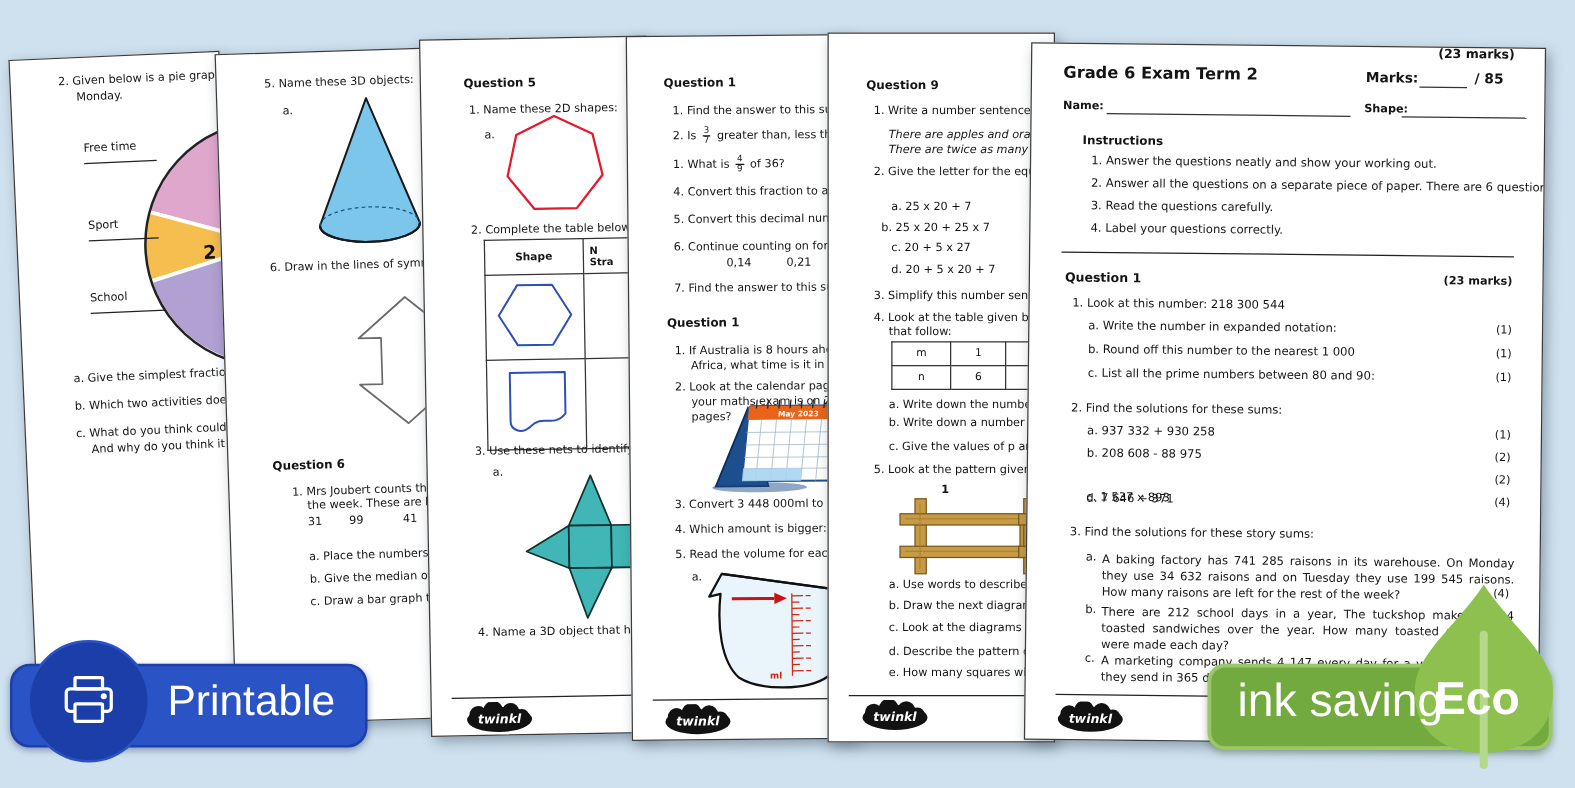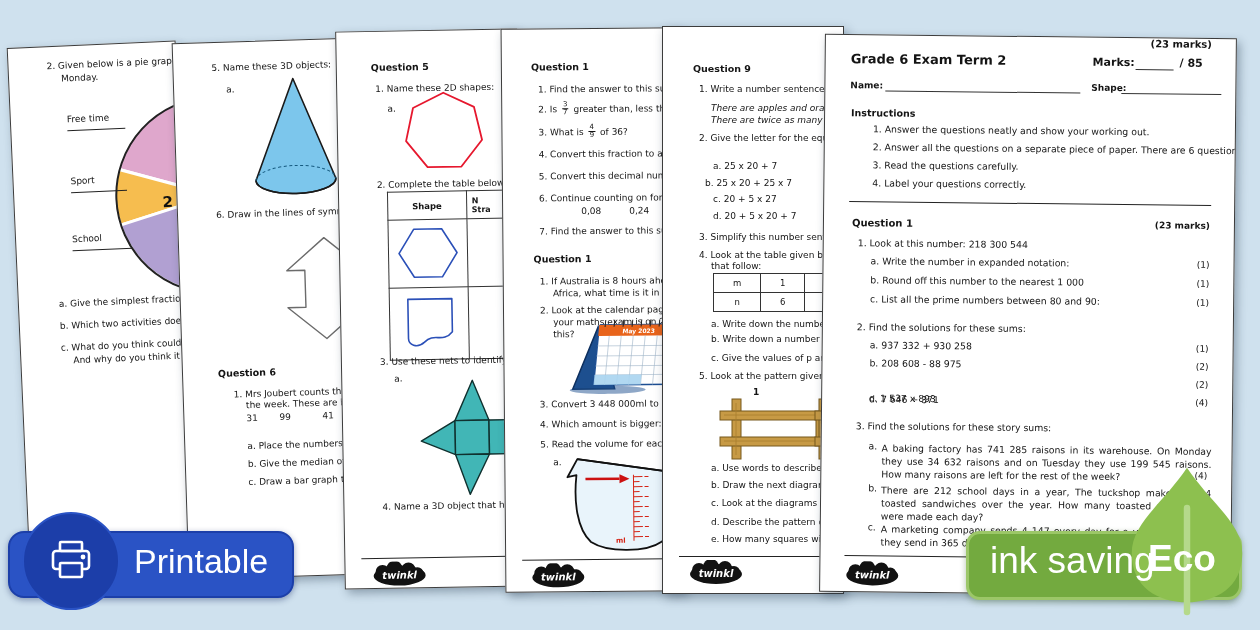--- a/index.html
+++ b/index.html
@@ -165,38 +165,38 @@
 <div class="page" style="left:503px;top:28px;width:178px;height:562px;transform:rotate(-0.5deg);z-index:4">
   <div class="tx b s95" style="left:29px;top:32px">Question 1</div>
   <div class="tx" style="left:36px;top:55px">1. Find the answer to this sum:</div>
 
   <div class="frow" style="left:36px;top:72px">
     <span>2. Is</span>
     <span class="frac"><span class="num">3</span><span class="den">7</span></span>
     <span>greater than, less than,</span>
   </div>
   <div class="frow" style="left:36px;top:95px">
-    <span>3. What is</span>
+    <span>1. What is</span>
     <span class="frac"><span class="num">4</span><span class="den">9</span></span>
     <span>of 36?</span>
   </div>
 
   <div class="tx" style="left:36px;top:120px">4. Convert this fraction to a dec</div>
   <div class="tx" style="left:36px;top:142px">5. Convert this decimal number</div>
   <div class="tx" style="left:36px;top:164px">6. Continue counting on for thr</div>
-  <div class="tx" style="left:78px;top:177px">0,08</div>
-  <div class="tx" style="left:126px;top:177px">0,24</div>
+  <div class="tx" style="left:78px;top:177px">0,14</div>
+  <div class="tx" style="left:126px;top:177px">0,21</div>
   <div class="tx" style="left:36px;top:197px">7. Find the answer to this sum:</div>
 
   <div class="tx b s95" style="left:30px;top:224px">Question 1</div>
   <div class="tx" style="left:36px;top:247px">1. If Australia is 8 hours ahead</div>
   <div class="tx" style="left:49px;top:259px">Africa, what time is it in Aus</div>
   <div class="tx" style="left:36px;top:276px">2. Look at the calendar pages fo</div>
   <div class="tx" style="left:49px;top:288px">your maths exam is on 21 Ju</div>
-  <div class="tx" style="left:49px;top:300px">this?</div>
+  <div class="tx" style="left:49px;top:300px">pages?</div>
 
   <svg style="position:absolute;left:58px;top:288px" width="118" height="78" viewBox="0 0 118 78">
     <polygon points="10,72 36,10 52,72" fill="#1d4f8f" stroke="#0d2f5e" stroke-width="1.5"></polygon>
     <ellipse cx="45" cy="73" rx="38" ry="4" fill="#1d4f8f" opacity="0.5"></ellipse>
     <g transform="skewX(-6) translate(8,0)">
       <rect x="30" y="8" width="80" height="60" fill="#fff" stroke="#1e4f93" stroke-width="1.6" rx="2"></rect>
       <rect x="30" y="8" width="80" height="11" fill="#e8641b"></rect>
       <text x="70" y="16.5" text-anchor="middle" font-size="6" font-weight="bold" fill="#fff">May 2023</text>
       <g stroke="#9fb3c8" stroke-width="0.6">
         <line x1="30" y1="29" x2="110" y2="29"></line>
@@ -348,21 +348,21 @@
   <div class="tx b s13" style="left:25px;top:16px">Grade 6 Exam Term 2</div>
   <div class="tx b s11" style="left:267px;top:19px">Marks:</div>
   <div class="uline" style="left:310px;top:31px;width:38px"></div>
   <div class="tx b s11" style="left:354px;top:19px">/ 85</div>
 
   <div class="tx b" style="left:25px;top:45px">Name:</div>
   <div class="uline" style="left:60px;top:55px;width:195px"></div>
   <div class="tx b" style="left:266px;top:45px">Shape:</div>
   <div class="uline" style="left:296px;top:55px;width:100px"></div>
 
-  <div class="tx b s95" style="left:26px;top:72px">Instructions</div>
+  <div class="tx b s95" style="left:41px;top:72px">Instructions</div>
   <div class="tx s93" style="left:48px;top:89px">1. Answer the questions neatly and show your working out.</div>
   <div class="tx s93" style="left:48px;top:107px">2. Answer all the questions on a separate piece of paper. There are 6 questions.</div>
   <div class="tx s93" style="left:48px;top:125px">3. Read the questions carefully.</div>
   <div class="tx s93" style="left:48px;top:143px">4. Label your questions correctly.</div>
 
   <div class="lead" style="left:25px;top:166px;width:362px;border-top-width:1.4px"></div>
 
   <div class="tx b s10" style="left:28px;top:182px">Question 1</div>
   <div class="tx b s10" style="right:24px;left:auto" style2="">(23 marks)</div>
   <div class="rmark b s10" style="top:182px">(23 marks)</div>

